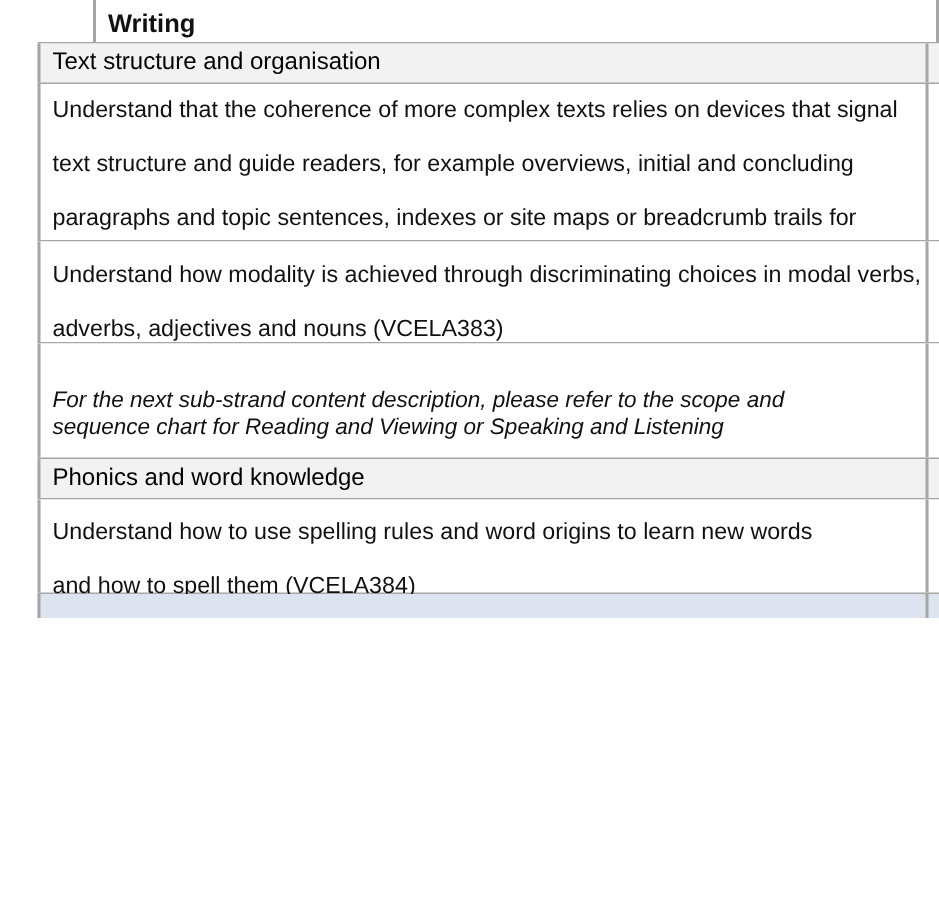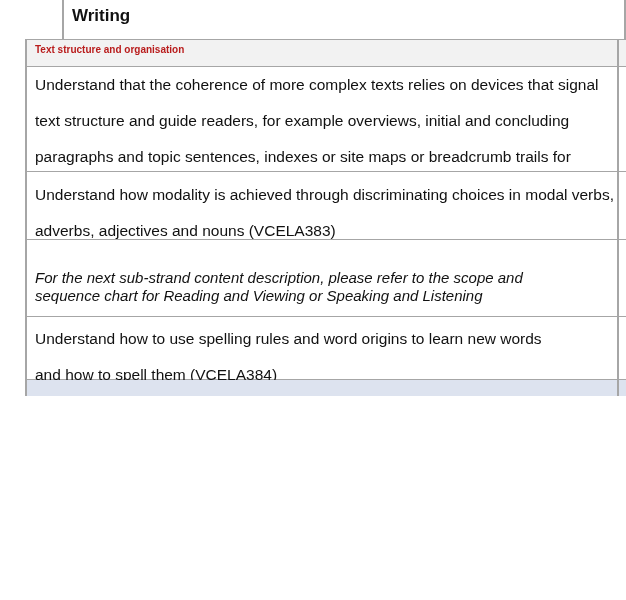--- a/index.html
+++ b/index.html
@@ -3,26 +3,26 @@
   <meta charset="utf-8">
   <style>
     html, body { margin: 0; padding: 0; background: #ffffff; }
     body { width: 626px; height: 600px; overflow: hidden; position: relative;
            font-family: "Liberation Sans", sans-serif; color: #111; }
     .table { position: absolute; left: 25px; top: 0; width: 601px; }
     .row { position: relative; display: flex; border-bottom: 1px solid #a6a6a6; box-sizing: border-box; }
     .cell { box-sizing: border-box; border-left: 2px solid #a6a6a6; border-right: 2px solid #a6a6a6;
             width: 594px; padding: 0 0 0 8px; }
     .extra { flex: 1; }
-    .r-title { height: 40px; background: #ffffff; padding-left: 37px; }
+    .r-title { height: 29px; background: #ffffff; padding-left: 37px; }
     .r-title .cell { font-weight: bold; font-size: 17px; padding-top: 6px; }
     .r-strand { height: 27px; background: #dde3ef; }
     .r-strand .cell { font-weight: bold; font-size: 15.5px; padding-top: 4px; }
     .r-sub { height: 27px; background: #f2f2f2; }
-    .r-sub .cell { font-weight: bold; font-size: 10px; color: #b91c1c; padding-top: 4px; }
+    .r-sub .cell { font-weight: normal; font-size: 16px; color: #000000; padding-top: 4px; }
     .r-desc { background: #ffffff; }
     .r-desc .cell { font-size: 15.5px; line-height: 36px; padding-top: 0px; }
     .r-note .cell { font-style: italic; font-size: 15px; line-height: 18px; padding-top: 29px; }
     .r-tail { height: 16px; background: #dde3ef; border-bottom: none; }
   </style>
 </head>
 <body>
 
 <div class="table">
   <div class="row r-title">
@@ -41,20 +41,24 @@
 
   <div class="row r-desc" style="height:68px">
     <div class="cell" style="padding-top:5px; ">Understand how modality is achieved through discriminating choices in modal verbs, adverbs, adjectives and nouns (VCELA383)</div>
     <div class="extra"></div>
   </div>
   <div class="row r-desc r-note" style="height:77px">
     <div class="cell" style="padding-right:60px">For the next sub-strand content description, please refer to the scope and sequence chart for Reading and Viewing or Speaking and Listening</div>
     <div class="extra"></div>
   </div>
 
+  <div class="row r-sub">
+    <div class="cell">Phonics and word knowledge</div>
+    <div class="extra"></div>
+  </div>
   <div class="row r-desc" style="height:63px">
     <div class="cell" style="padding-top:4px; padding-right:55px">Understand how to use spelling rules and word origins to learn new words and how to spell them (VCELA384)</div>
     <div class="extra"></div>
   </div>
   <div class="row r-tail">
     <div class="cell"></div>
     <div class="extra"></div>
   </div>
 </div>
 

